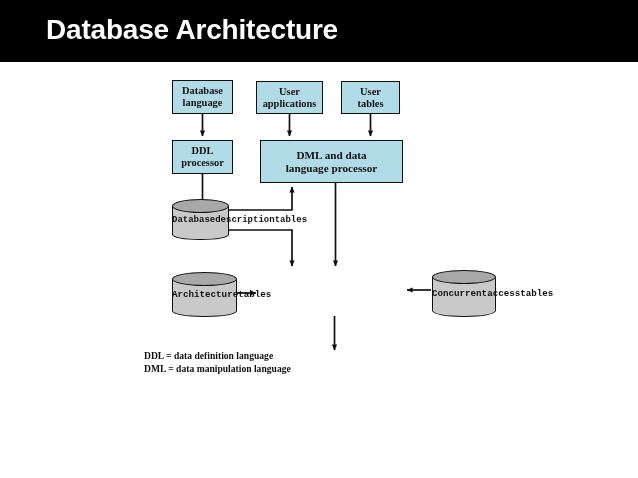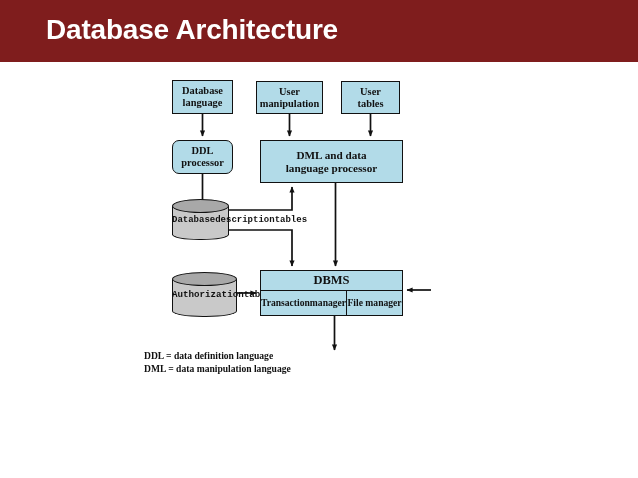--- a/index.html
+++ b/index.html
@@ -6,21 +6,21 @@
   body{
     width:638px;height:478px;
     background:#ffffff;
     font-family:"Liberation Sans", sans-serif;
     overflow:hidden;
     position:relative;
   }
   
   .slide-header{
     position:absolute;left:0;top:0;width:638px;height:62px;
-    background:#7f1d1d;
+    background:#000000;
   }
   .slide-title{
     position:absolute;left:46px;top:14px;
     font-family:"Liberation Sans", sans-serif;
     font-size:28px;font-weight:bold;color:#ffffff;
     letter-spacing:-0.2px;white-space:nowrap;
   }
   
   .slide-body{
     position:absolute;left:0;top:62px;width:638px;height:368px;padding-left:28px;
@@ -150,61 +150,55 @@
 
   <div class="node" style="left: 172px; top: 18px; width: 61px; height: 34px; font-size: 10.4px;">
         <div>
           <span>Database</span>
           <span>language</span>
         </div>
       </div>
       <div class="node" style="left: 256px; top: 19px; width: 67px; height: 33px; font-size: 10.4px;">
         <div>
           <span>User</span>
-          <span>manipulation</span>
+          <span>applications</span>
         </div>
       </div>
       <div class="node" style="left: 341px; top: 19px; width: 59px; height: 33px; font-size: 10.4px;">
         <div>
           <span>User</span>
           <span>tables</span>
         </div>
       </div>
-      <div class="node" style="left: 172px; top: 78px; width: 61px; height: 34px; font-size: 10.4px; border-radius: 7px;">
+      <div class="node" style="left: 172px; top: 78px; width: 61px; height: 34px; font-size: 10.4px;">
         <div>
           <span>DDL</span>
           <span>processor</span>
         </div>
       </div>
       <div class="node" style="left: 260px; top: 78px; width: 143px; height: 43px; font-size: 11.2px;">
         <div>
           <span>DML and data</span>
           <span>language processor</span>
         </div>
       </div>
       <div class="cyl" style="left: 172px; top: 137px; width: 57px; height: 41px;">
         <div class="body"></div>
         <div class="top"></div>
         <div class="lbl" style="font-size: 9px;"><span>Database</span><span>description</span><span>tables</span></div>
       </div>
       <div class="cyl" style="left: 172px; top: 210px; width: 65px; height: 45px;">
         <div class="body"></div>
         <div class="top"></div>
-        <div class="lbl" style="font-size: 9.2px;"><span>Authorization</span><span>tables</span></div>
-      </div>
-      <div class="dbms" style="left: 260px; top: 208px; width: 143px; height: 46px;">
-        <div class="dbms-title">DBMS</div>
-        <div class="dbms-row">
-          <div class="dbms-cell left">
-            <div><span>Transaction</span><span>manager</span></div>
-          </div>
-          <div class="dbms-cell">
-            <div><span>File manager</span></div>
-          </div>
-        </div>
+        <div class="lbl" style="font-size: 9.2px;"><span>Architecture</span><span>tables</span></div>
+      </div>
+      <div class="cyl" style="left: 432px; top: 208px; width: 64px; height: 47px;">
+        <div class="body"></div>
+        <div class="top"></div>
+        <div class="lbl" style="font-size: 9.2px;"><span>Concurrent</span><span>access</span><span>tables</span></div>
       </div>
       <div class="legend" style="left: 144px; top: 288px;">
         <div>DDL = data definition language</div>
         <div>DML = data manipulation language</div>
       </div>
     </div>
 </div>
 
 <div class="slide-footer">
   

